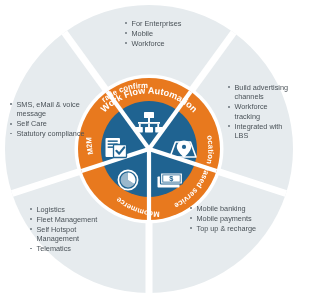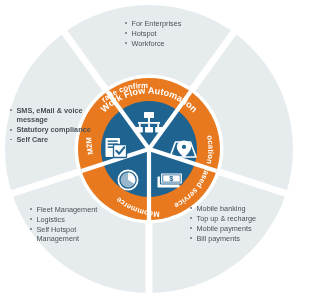--- a/index.html
+++ b/index.html
@@ -18,21 +18,21 @@
   .bullets li{position:relative;padding-left:6.5px;margin:0 0 0.5px 0;}
   .bullets li:before{
     content:"";position:absolute;left:0;top:3.4px;
     width:1.8px;height:1.8px;background:#8a9298;
   }
 
   #b-top{left:125px;top:11px;width:95px;margin-top:8px;}
   #b-right{left:228px;top:83px;width:66px;}
   #b-bottomright{left:190px;top:204px;width:100px;}
   #b-bottomleft{left:30px;top:205px;width:90px;}
-  #b-left{left:10px;top:106px;width:88px;font-weight:bold;}
+  #b-left{left:10px;top:100px;width:88px;}
 </style>
 </head>
 <body>
 
 <div id="stage">
 
   <svg class="wheel" viewBox="0 0 298 298">
     <defs>
 
       <path id="p-top" d="M 95.3 125.6 A 61 61 0 0 1 202.7 125.6" fill="none"></path>
@@ -132,44 +132,51 @@
       </text>
       <text font-size="7.8">
         <textPath href="#p-left" startOffset="50%" text-anchor="middle">Live trade confirmation</textPath>
       </text>
     </g>
   </svg>
 
   <div class="bullets" id="b-top">
     <ul>
       <li>For Enterprises</li>
-      <li>Hotspot</li>
+      <li>Mobile</li>
       <li>Workforce</li>
     </ul>
   </div>
 
+  <div class="bullets" id="b-right">
+    <ul>
+      <li>Build advertising channels</li>
+      <li>Workforce tracking</li>
+      <li>Integrated with LBS</li>
+    </ul>
+  </div>
 
   <div class="bullets" id="b-bottomright">
     <ul>
       <li>Mobile banking</li>
+      <li>Mobile payments</li>
       <li>Top up &amp; recharge</li>
-      <li>Mobile payments</li>
-      <li>Bill payments</li>
     </ul>
   </div>
 
   <div class="bullets" id="b-bottomleft">
     <ul>
+      <li>Logistics</li>
       <li>Fleet Management</li>
-      <li>Logistics</li>
       <li>Self Hotspot Management</li>
+      <li>Telematics</li>
     </ul>
   </div>
 
   <div class="bullets" id="b-left">
     <ul>
       <li>SMS, eMail &amp; voice message</li>
+      <li>Self Care</li>
       <li>Statutory compliance</li>
-      <li>Self Care</li>
     </ul>
   </div>
 
 </div>
 
 </body></html>

